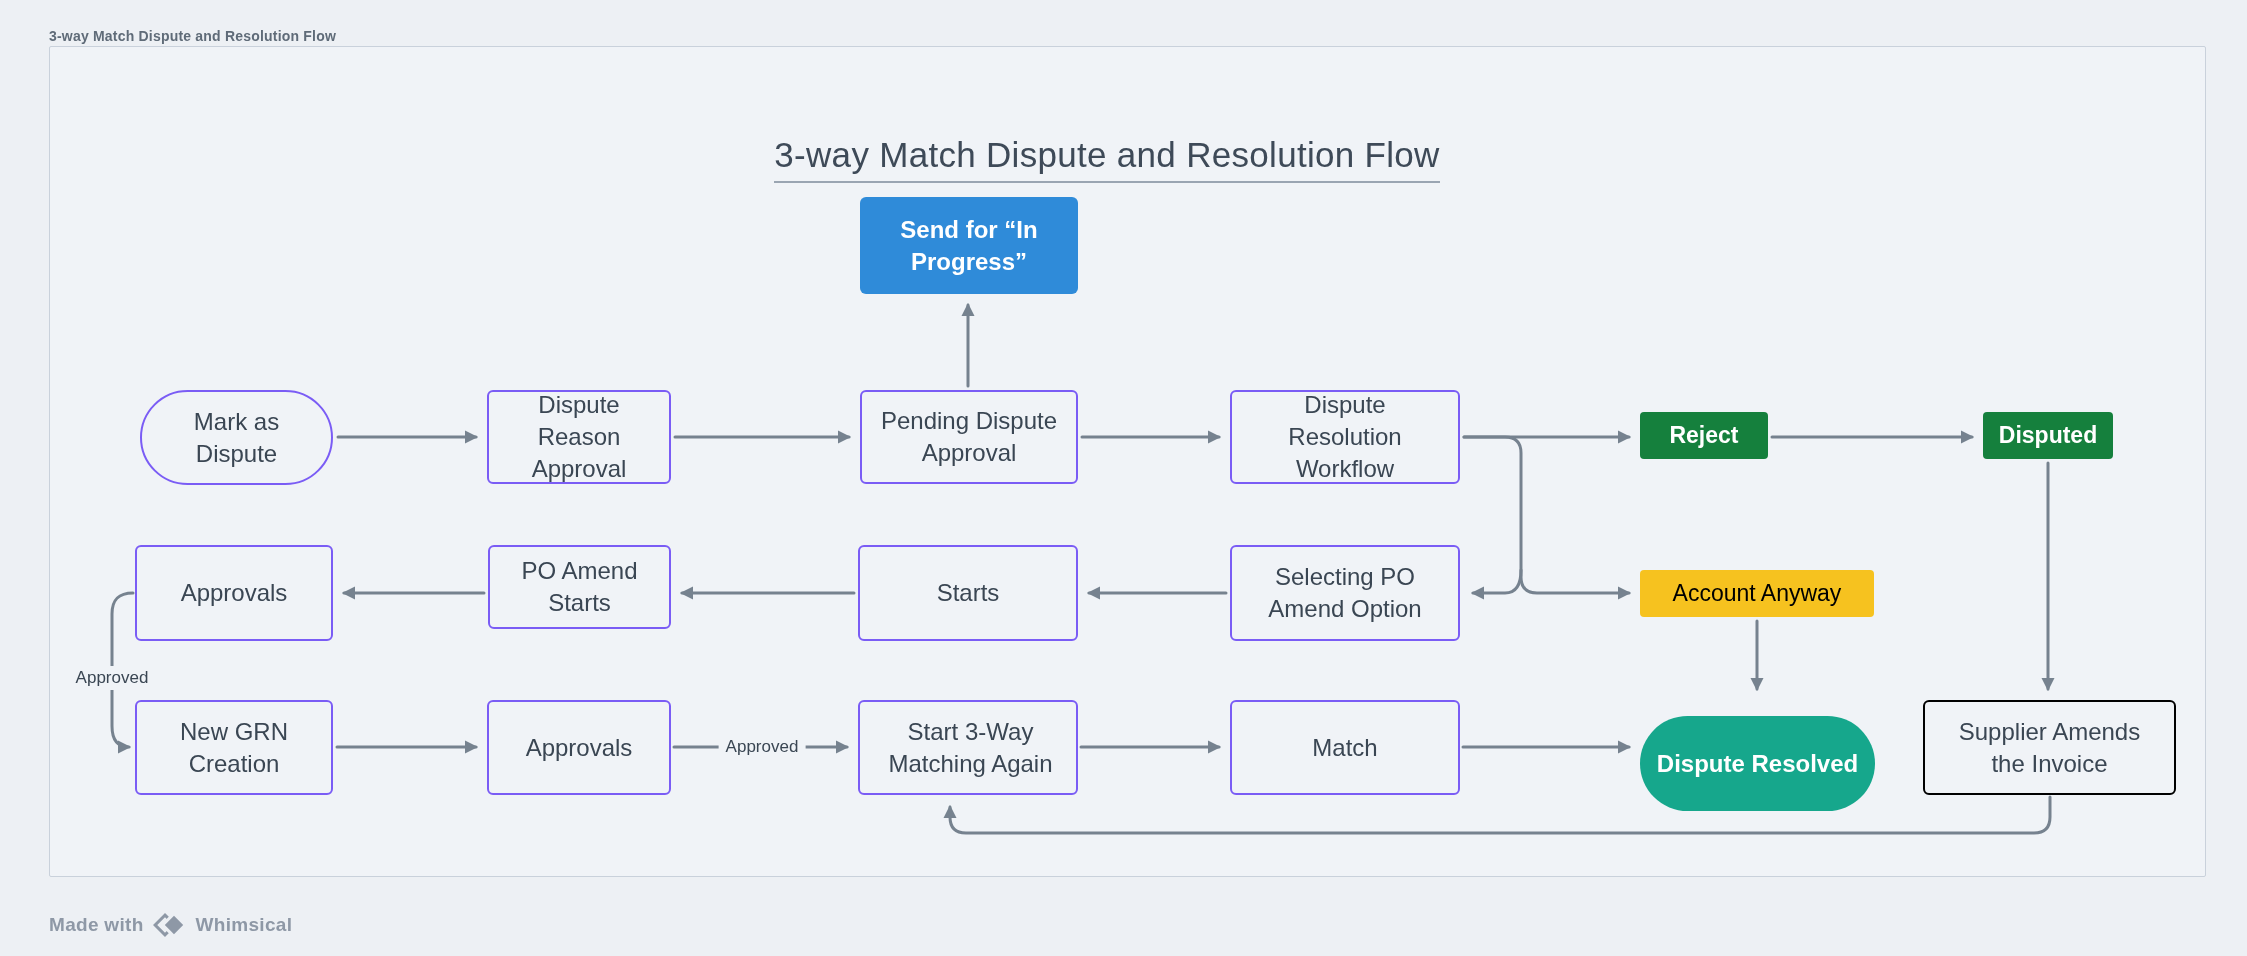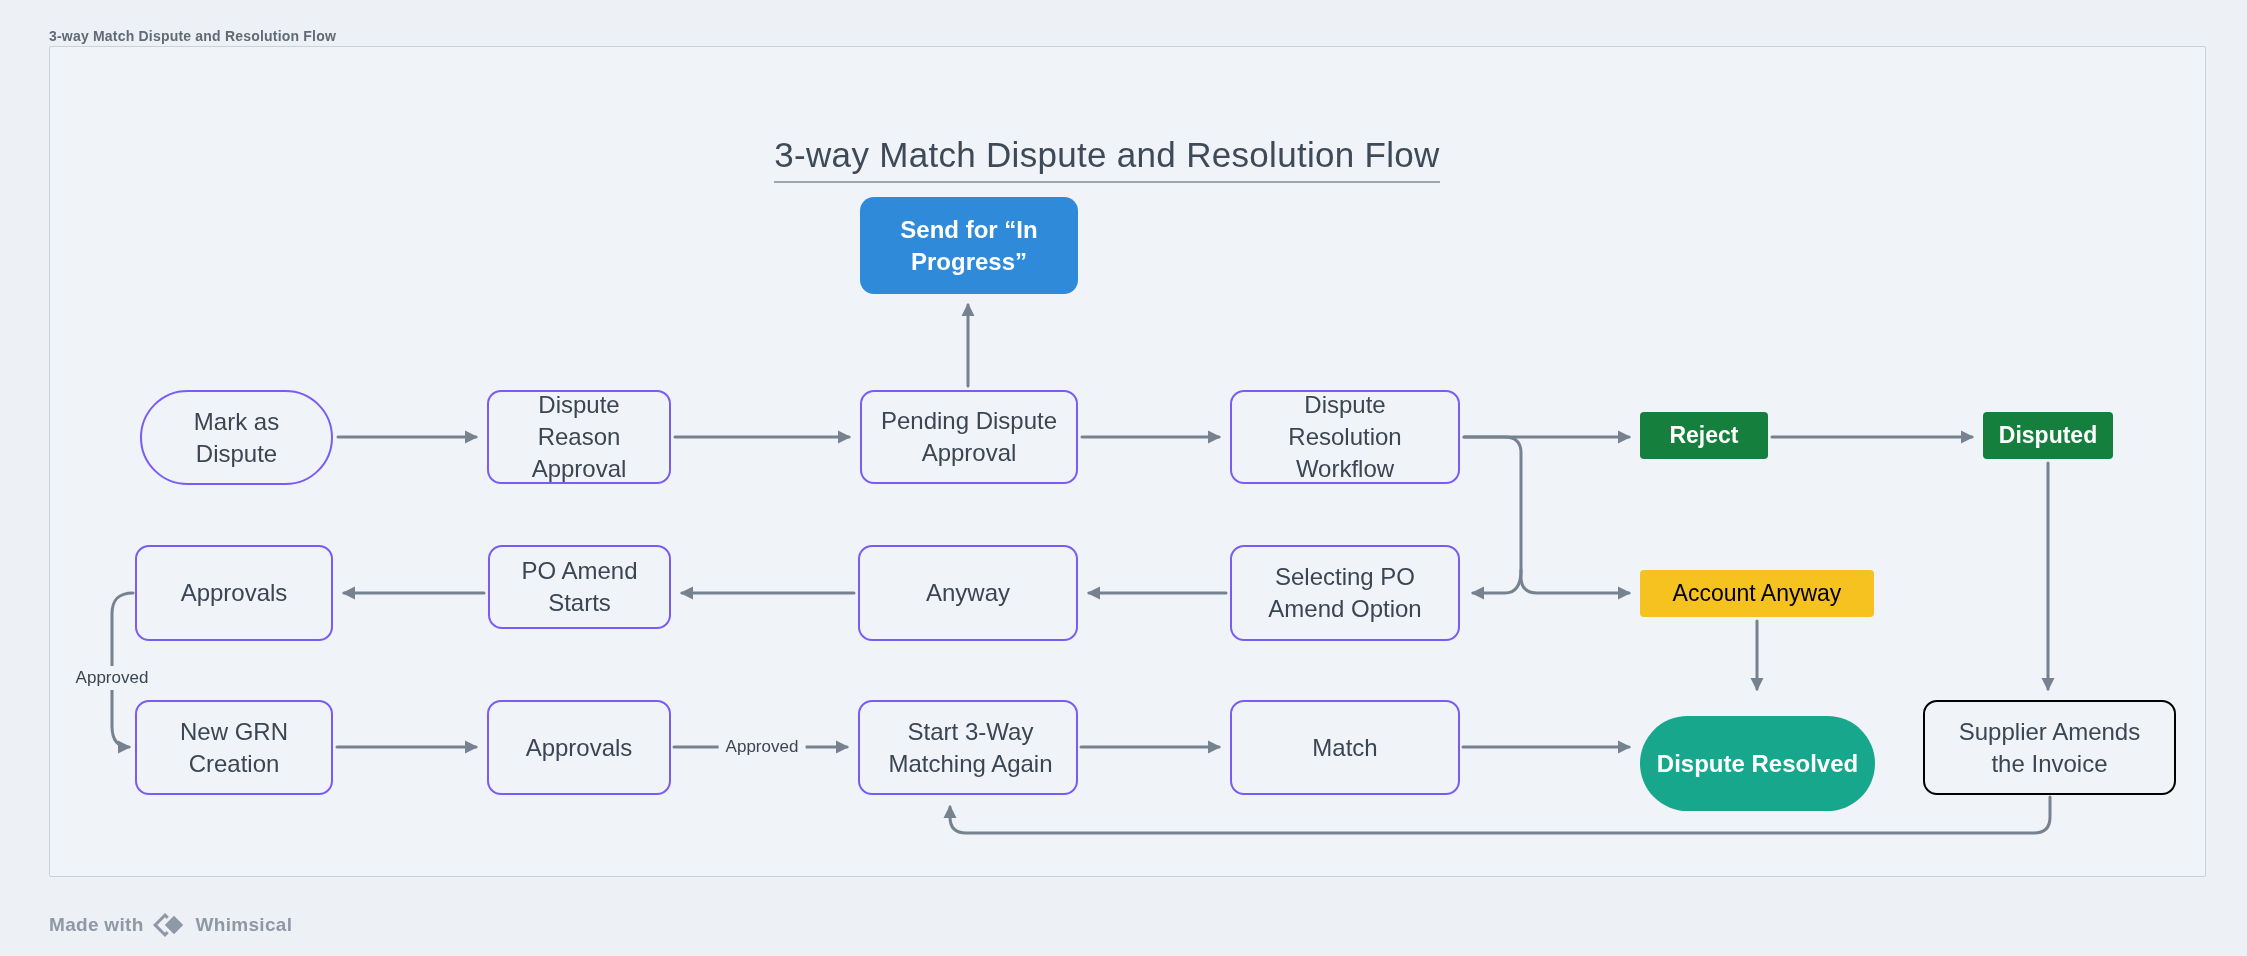--- a/index.html
+++ b/index.html
@@ -22,21 +22,21 @@
     position:absolute;left:0;right:41px;top:88px;text-align:center;
     font-size:35px;color:#3e4a58;letter-spacing:.3px;
   }
   .diagram-title span{
     border-bottom:2px solid #9aa5b2;padding-bottom:7px;
   }
   svg.connectors{position:absolute;left:0;top:0;width:2247px;height:956px;pointer-events:none;}
   .node{
     position:absolute;display:flex;align-items:center;justify-content:center;
     text-align:center;font-size:24px;line-height:1.33;color:#3a4653;
-    box-sizing:border-box;padding:0 16px;border-radius:14px;background:#f0f3f7;
+    box-sizing:border-box;padding:0 16px;border-radius:6px;background:#f0f3f7;
   }
   .outlined{border:2px solid #7a5cf5;}
   .stadium{border-radius:48px;}
   .filled{color:#ffffff;font-weight:bold;}
   .blue{background:#2f8bd9;}
   .red{background:#15803d;border-radius:4px;font-size:23px;}
   .yellow{background:#f6c21f;border-radius:4px;font-size:23px;color:#000000;font-weight:normal;}
   .teal{background:#16a78c;margin-top:16px;}
   .orange-border{border:2px solid #000000;}
   
@@ -111,21 +111,21 @@
 
 <div id="n-send" class="node filled blue">Send for “In Progress”</div>
 <div id="n-mark" class="node outlined stadium">Mark as Dispute</div>
 <div id="n-reason" class="node outlined">Dispute Reason Approval</div>
 <div id="n-pending" class="node outlined">Pending Dispute Approval</div>
 <div id="n-drw" class="node outlined">Dispute Resolution Workflow</div>
 <div id="n-reject" class="node filled red">Reject</div>
 <div id="n-disputed" class="node filled red">Disputed</div>
 <div id="n-approvals-mid" class="node outlined">Approvals</div>
 <div id="n-po-amend" class="node outlined">PO Amend Starts</div>
-<div id="n-parked" class="node outlined">Anyway</div>
+<div id="n-parked" class="node outlined">Starts</div>
 <div id="n-selecting" class="node outlined">Selecting PO Amend Option</div>
 <div id="n-account" class="node yellow">Account Anyway</div>
 <div id="n-new-grn" class="node outlined">New GRN Creation</div>
 <div id="n-approvals-bot" class="node outlined">Approvals</div>
 <div id="n-start3way" class="node outlined">Start 3-Way Matching Again</div>
 <div id="n-match" class="node outlined">Match</div>
 <div id="n-resolved" class="node filled teal stadium">Dispute Resolved</div>
 <div id="n-supplier" class="node orange-border">Supplier Amends the Invoice</div>
 
 <div id="el-1" class="edge-label">Approved</div>

